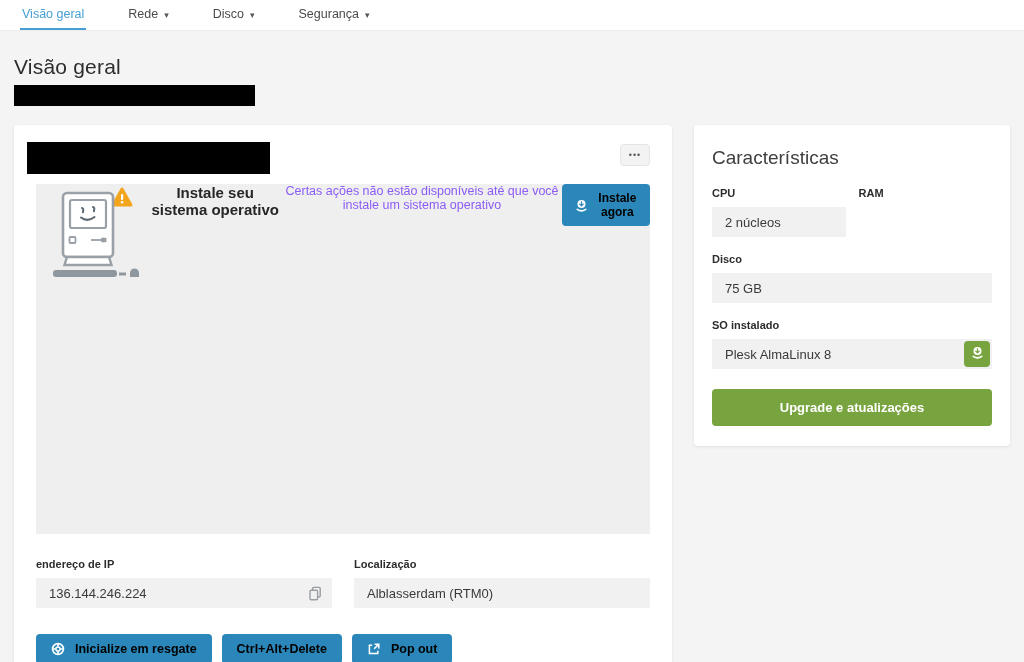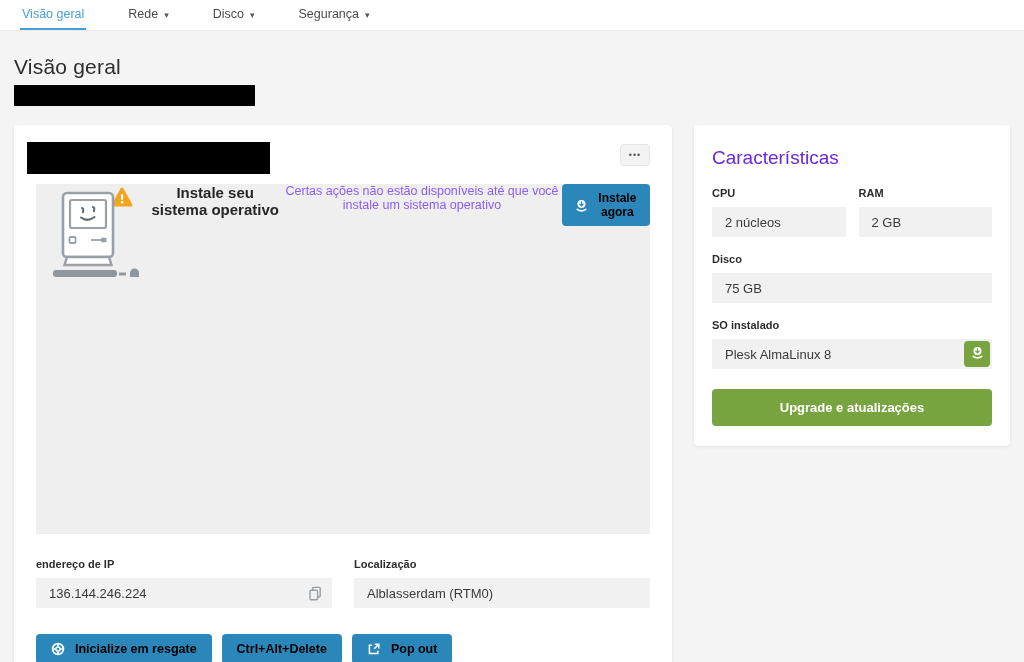--- a/index.html
+++ b/index.html
@@ -109,21 +109,21 @@
     padding: 0 10px 0 13px;
     font-size: 13px;
     color: #3a3a3a;
   }
   .copy-btn { cursor: pointer; display: inline-flex; opacity: 0.85; }
 
   .actions { display: flex; gap: 10px; margin-top: 26px; }
 
   
   .specs-card { flex: 1; padding: 18px 18px 20px 18px; }
-  .specs-title { font-size: 19px; font-weight: 400; color: #6d28d9; margin: 4px 0 18px 0; }
+  .specs-title { font-size: 19px; font-weight: 400; color: #404040; margin: 4px 0 18px 0; }
   .spec-row { display: flex; gap: 13px; }
   .spec { flex: 1; margin-bottom: 16px; }
   .spec .field { padding-right: 2px; }
   .os-field { position: relative; padding-right: 34px; }
   .mini-btn {
     position: absolute;
     right: 2px; top: 2px;
     width: 26px; height: 26px;
     background: #78a43f;
     border: none;
@@ -277,23 +277,20 @@
 
       <div class="spec-row">
         <div class="spec">
           <label class="field-label">CPU</label>
           <div class="field">
             <span>2 núcleos</span>
           </div>
         </div>
         <div class="spec">
           <label class="field-label">RAM</label>
-          <div class="field">
-            <span>2 GB</span>
-          </div>
         </div>
       </div>
 
       <div class="spec">
         <label class="field-label">Disco</label>
         <div class="field">
           <span>75 GB</span>
         </div>
       </div>
 

